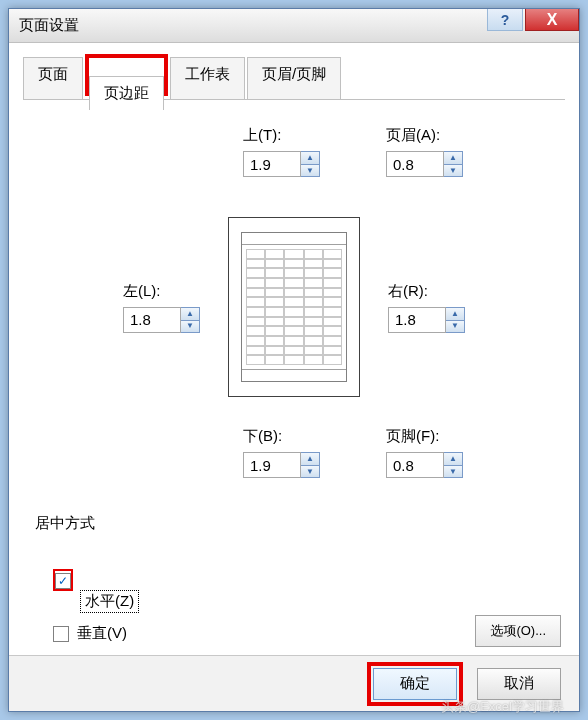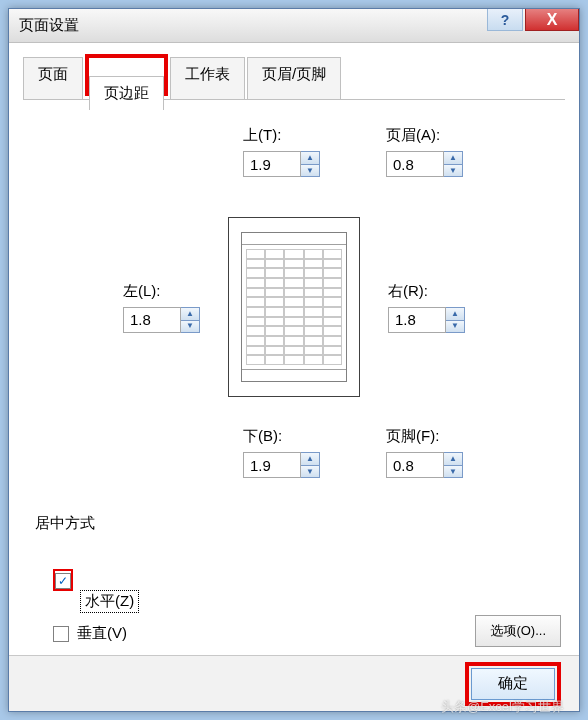--- a/index.html
+++ b/index.html
@@ -226,18 +226,19 @@
       <div class="option-btn-row">
         <button class="opt-btn">选项(O)...</button>
       </div>
 
     </div>
 
     <div class="footer">
       <span class="ok-highlight">
         <div class="dlg-btn">确定</div>
       </span>
+      <div class="dlg-btn">取消</div>
     </div>
 
   </div>
 </div>
 
 <div class="watermark">头条@Excel学习世界</div>
 
 </body></html>

